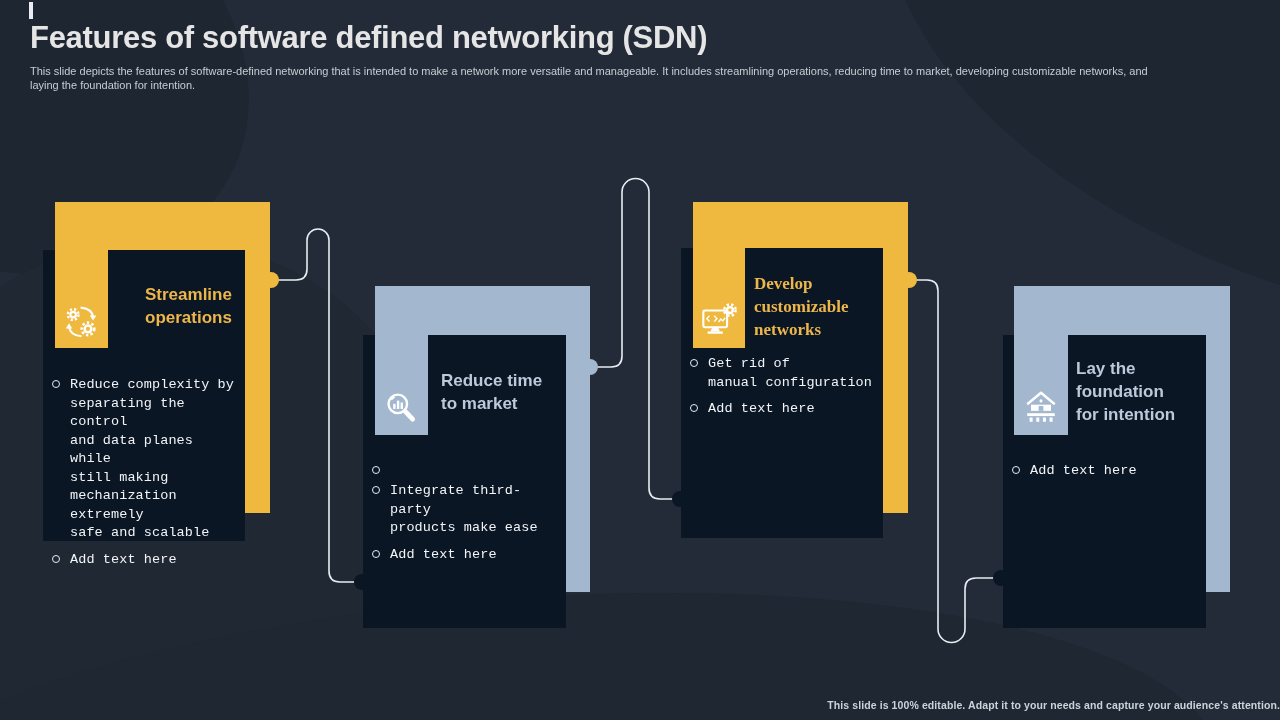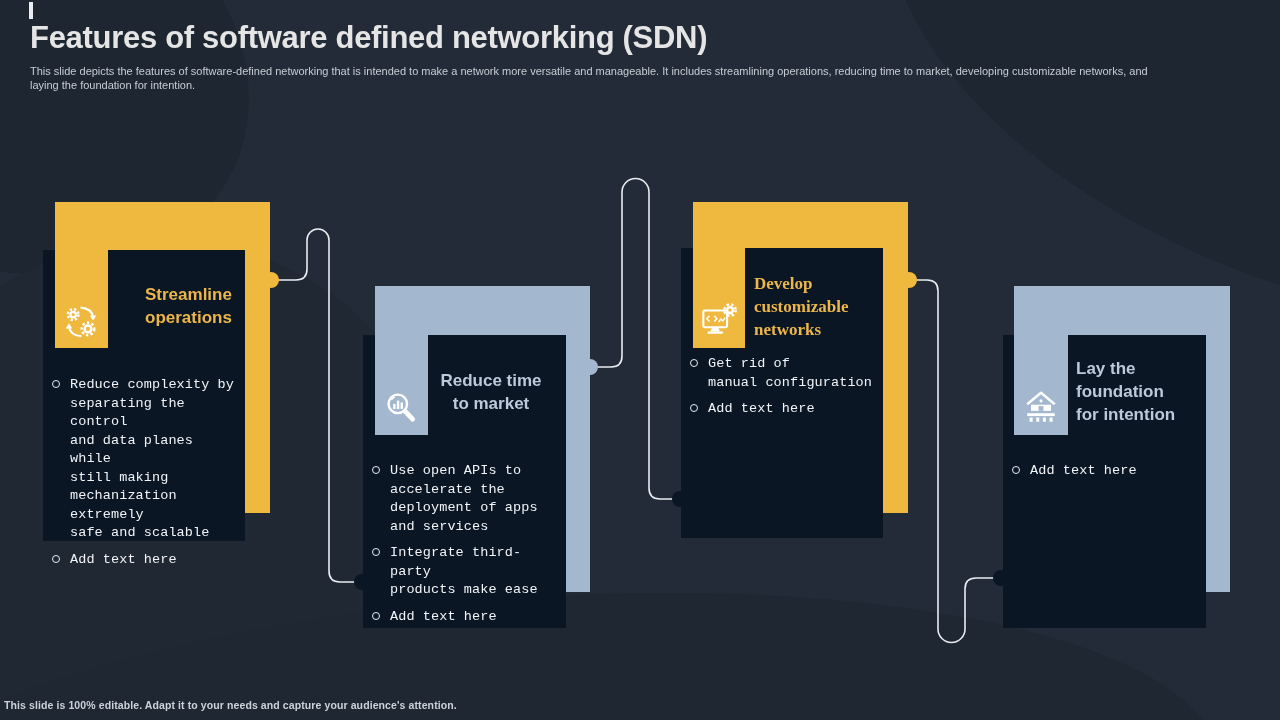--- a/index.html
+++ b/index.html
@@ -45,36 +45,36 @@
   
   .c1-rect  { left:55px;  top:202px; width:215px; height:311px; }
   .c1-panel { left:43px;  top:250px; width:202px; height:291px; }
   .c1-tile  { left:55px;  top:250px; width:53px;  height:98px; }
   .c1-title { left:116px; top:283px; width:120px;margin-left:29px; }
   .c1-bul   { left:52px;  top:376px; width:185px; }
   
   .c2-rect  { left:375px; top:286px; width:215px; height:306px; }
   .c2-panel { left:363px; top:335px; width:203px; height:293px; }
   .c2-tile  { left:375px; top:335px; width:53px;  height:100px; }
-  .c2-title { left:421px; top:369px; width:140px;text-align:center; }
+  .c2-title { left:441px; top:369px; width:140px; }
   .c2-bul   { left:372px; top:462px; width:188px; }
   
   .c3-rect  { left:693px; top:202px; width:215px; height:311px; }
   .c3-panel { left:681px; top:248px; width:202px; height:290px; }
   .c3-tile  { left:693px; top:248px; width:52px;  height:100px; }
   .c3-title { left:754px; top:272px; width:145px;font-family:Liberation Serif, serif; }
   .c3-bul   { left:690px; top:355px; width:192px; }
   
   .c4-rect  { left:1014px; top:286px; width:216px; height:306px; }
   .c4-panel { left:1003px; top:335px; width:203px; height:293px; }
   .c4-tile  { left:1014px; top:335px; width:54px;  height:100px; }
   .c4-title { left:1076px; top:357px; width:128px; }
   .c4-bul   { left:1012px; top:462px; width:192px; }
 
-  .footer-note { position:absolute; left:4px; right:0; top:699px; text-align:left;
+  .footer-note { position:absolute; left:17px; right:0; top:699px; text-align:right;
                  font-size:10.5px; font-weight:bold; color:#CDD2DA; letter-spacing:0.1px; }
 </style>
 </head>
 <body>
 
 <div class="slide">
 
   <div class="bg-shape s1"></div>
   <div class="bg-shape s3"></div>
   <div class="bg-shape s4"></div>
@@ -146,24 +146,20 @@
         <rect x="19" y="13.5" width="2.6" height="7" fill="#fff"></rect>
         <path d="M 9 10.5 L 12.5 7.5" stroke="#fff" stroke-width="1.8" fill="none"></path>
         <path d="M 24 23 L 32 31.5" stroke="#fff" stroke-width="5.2" stroke-linecap="round"></path>
       </svg>
     </div>
     <div class="card-title blue c2-title">Reduce time
 to market</div>
     <ul class="bullets c2-bul">
       <li>
           <span class="marker"></span>
-          <span class="btext">Use open APIs to
-accelerate the
-deployment of apps
-and services</span>
         </li>
       <li>
           <span class="marker"></span>
           <span class="btext">Integrate third-party
 products make ease</span>
         </li>
       <li>
           <span class="marker"></span>
           <span class="btext">Add text here</span>
         </li>

